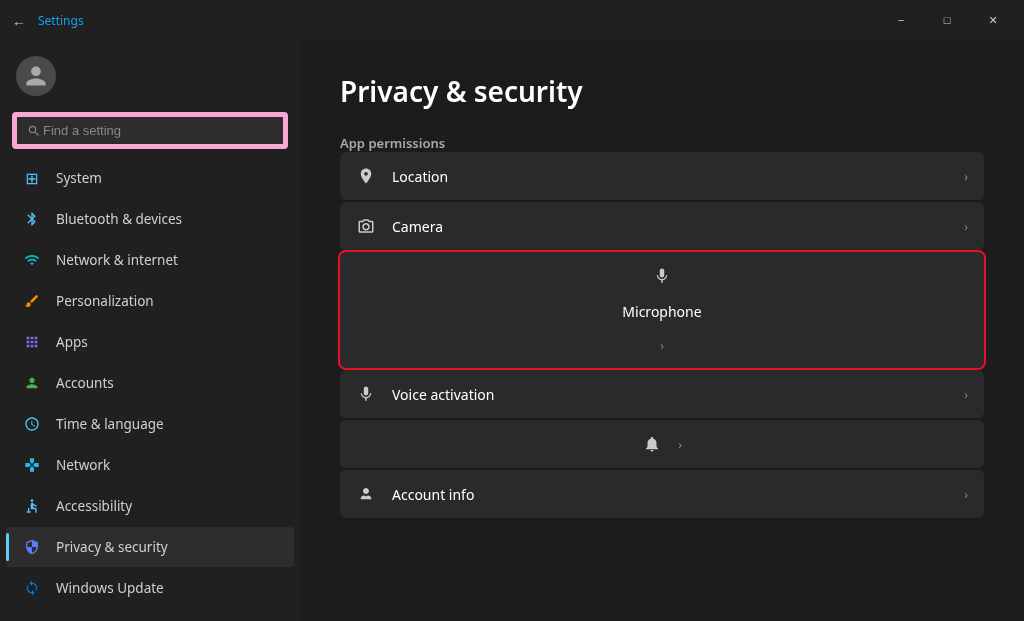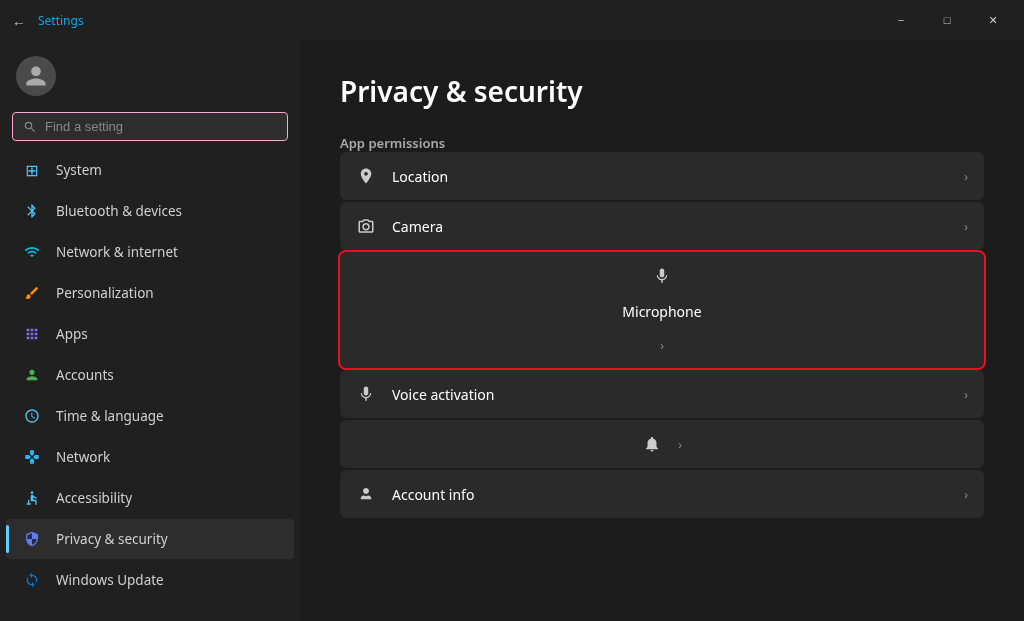--- a/index.html
+++ b/index.html
@@ -93,24 +93,24 @@
     }
 
     
     .search-container {
       padding: 4px 12px 8px 12px;
     }
     .search-box {
       display: flex;
       align-items: center;
       background: #2d2d2d;
-      border: 1px solid #f9a8d4;
+      border: 5px solid #f9a8d4;
       border-radius: 4px;
       padding: 6px 10px;
-      gap: 8px;
+      gap: 2px;
       cursor: text;
     }
     .search-box input {
       background: transparent;
       border: none;
       outline: none;
       color: #cccccc;
       font-size: 13px;
       flex: 1;
     }

